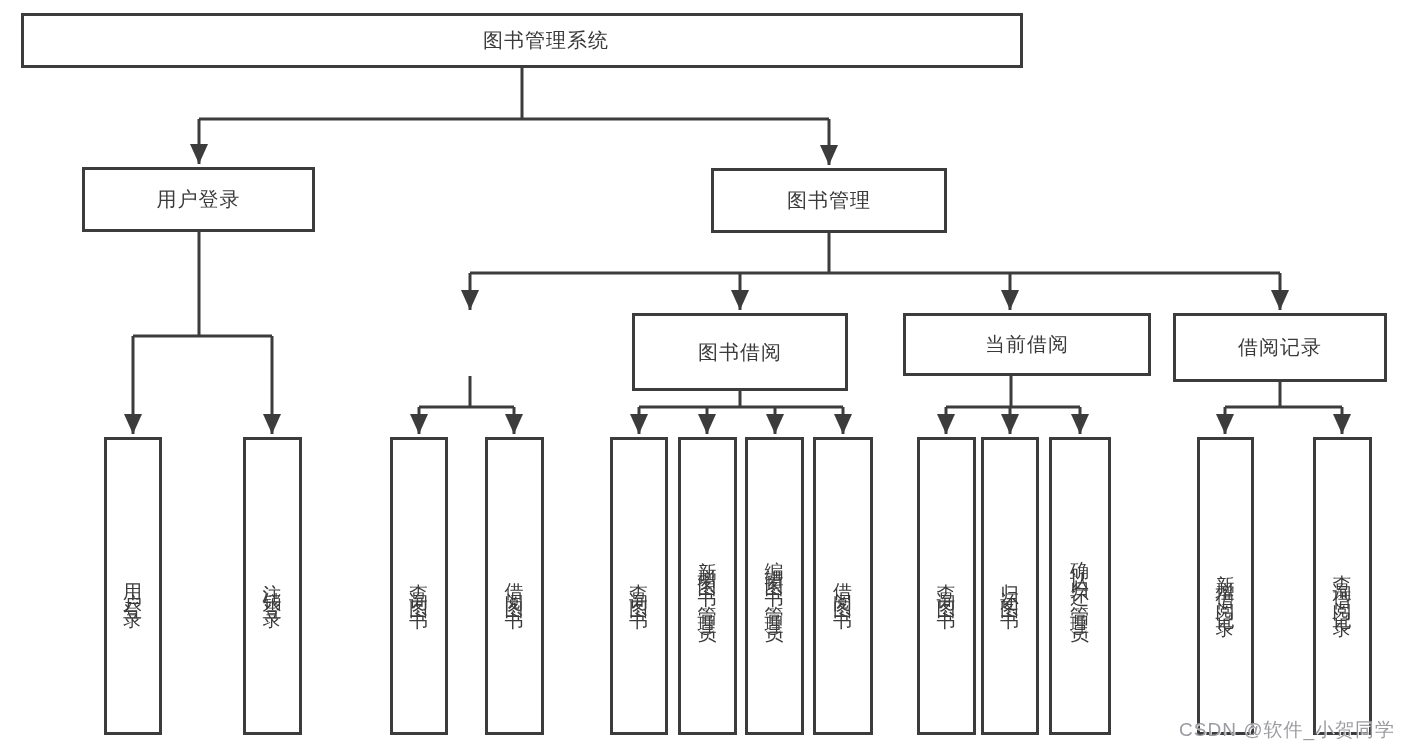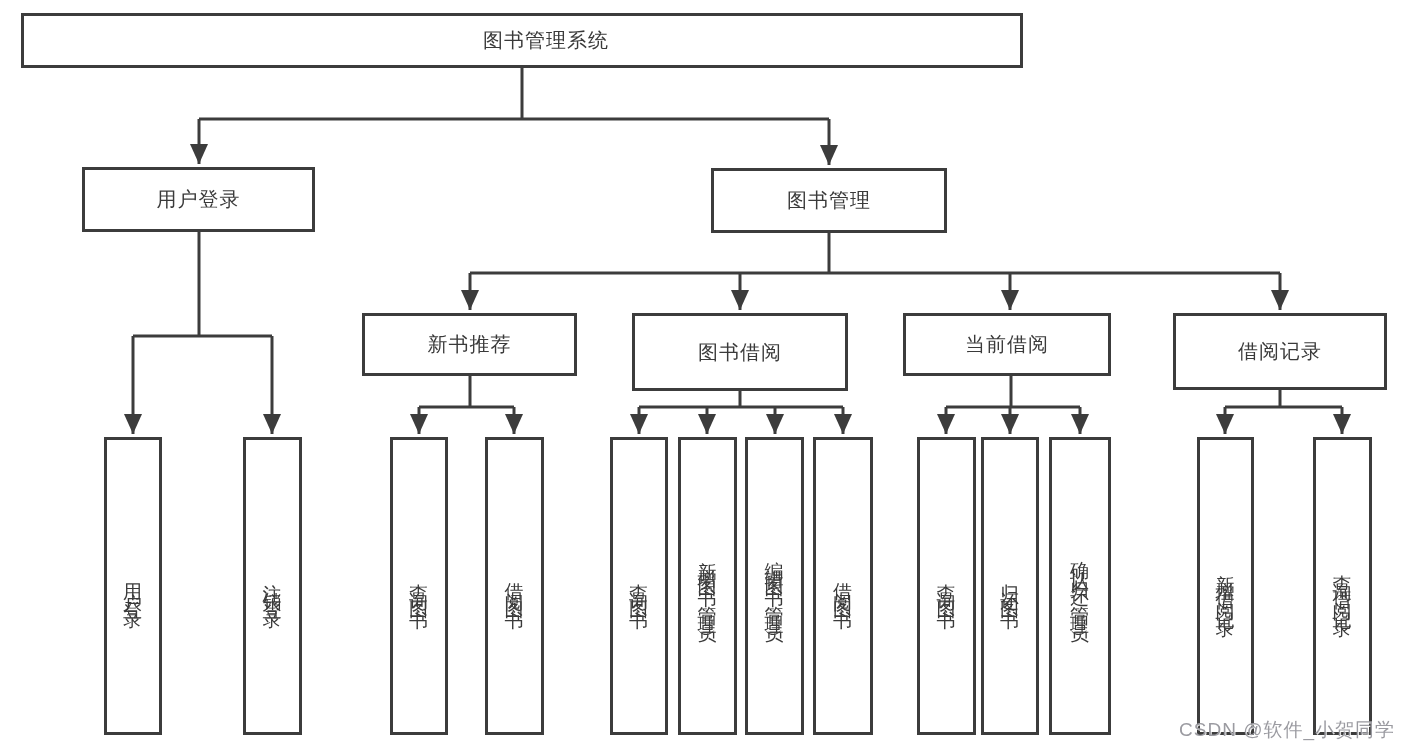--- a/index.html
+++ b/index.html
@@ -47,22 +47,22 @@
   }
 
   
   .n-root        { left: 21px;   top: 13px;  width: 1002px; height: 55px; padding-left: 48px; }
   
   .n-user-login  { left: 82px;   top: 167px; width: 233px;  height: 65px; }
   .n-book-mgmt   { left: 711px;  top: 168px; width: 236px;  height: 65px; }
   
   .n-new-book    { left: 362px;  top: 313px; width: 215px;  height: 63px; }
   .n-borrow      { left: 632px;  top: 313px; width: 216px;  height: 78px; }
-  .n-current     { left: 903px;  top: 313px; width: 208px;  height: 63px; }
-  .n-record      { left: 1173px; top: 313px; width: 214px;  height: 77px; }
+  .n-current     { left: 903px;  top: 313px; width: 248px;  height: 63px; }
+  .n-record      { left: 1173px; top: 313px; width: 214px;  height: 69px; }
   
   .lf-1  { left: 104px;  top: 437px; width: 58px; height: 298px; }
   .lf-2  { left: 243px;  top: 437px; width: 59px; height: 298px; }
   .lf-3  { left: 390px;  top: 437px; width: 58px; height: 298px; }
   .lf-4  { left: 485px;  top: 437px; width: 59px; height: 298px; }
   .lf-5  { left: 610px;  top: 437px; width: 58px; height: 298px; }
   .lf-6  { left: 678px;  top: 437px; width: 59px; height: 298px; }
   .lf-7  { left: 745px;  top: 437px; width: 59px; height: 298px; }
   .lf-8  { left: 813px;  top: 437px; width: 60px; height: 298px; }
   .lf-9  { left: 917px;  top: 437px; width: 59px; height: 298px; }
@@ -127,21 +127,20 @@
 
     <path d="M1225 407 V434" fill="none" stroke="#3c3c3c" stroke-width="3" marker-end="url(#ah)"></path>
     <path d="M1342 407 V434" fill="none" stroke="#3c3c3c" stroke-width="3" marker-end="url(#ah)"></path>
   </svg>
 
   <div class="node n-root">图书管理系统</div>
 
   <div class="node n-user-login">用户登录</div>
   <div class="node n-book-mgmt">图书管理</div>
 
-  <div class="node n-new-book">新书推荐</div>
   <div class="node n-borrow">图书借阅</div>
   <div class="node n-current">当前借阅</div>
   <div class="node n-record">借阅记录</div>
 
   <div class="node leaf lf-1">
     <span class="vtext">用户登录</span>
   </div>
   <div class="node leaf lf-2">
     <span class="vtext">注销登录</span>
   </div>

